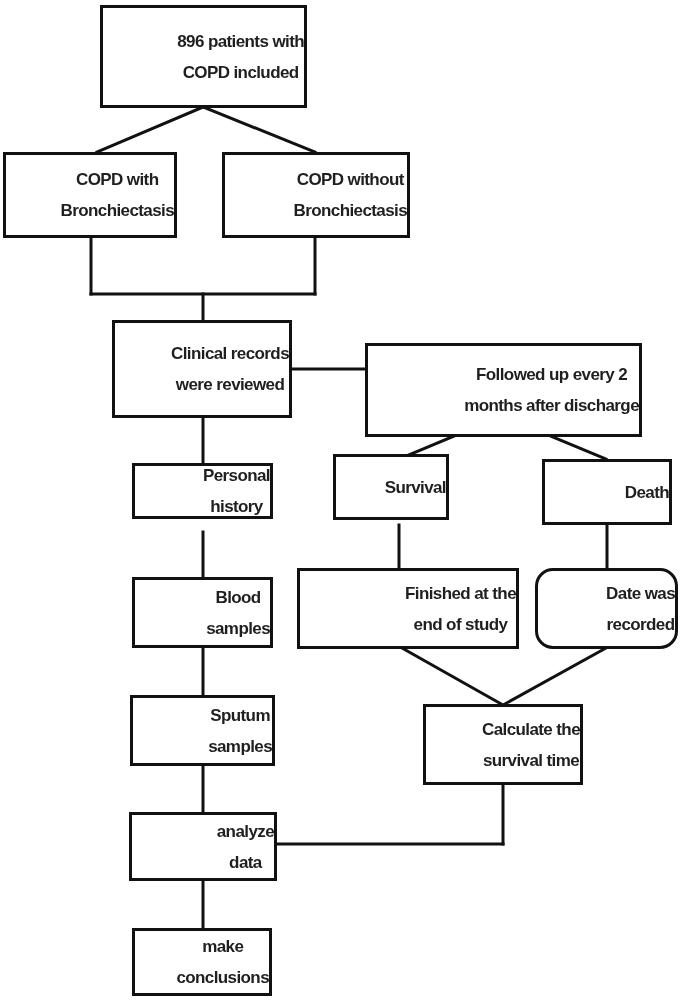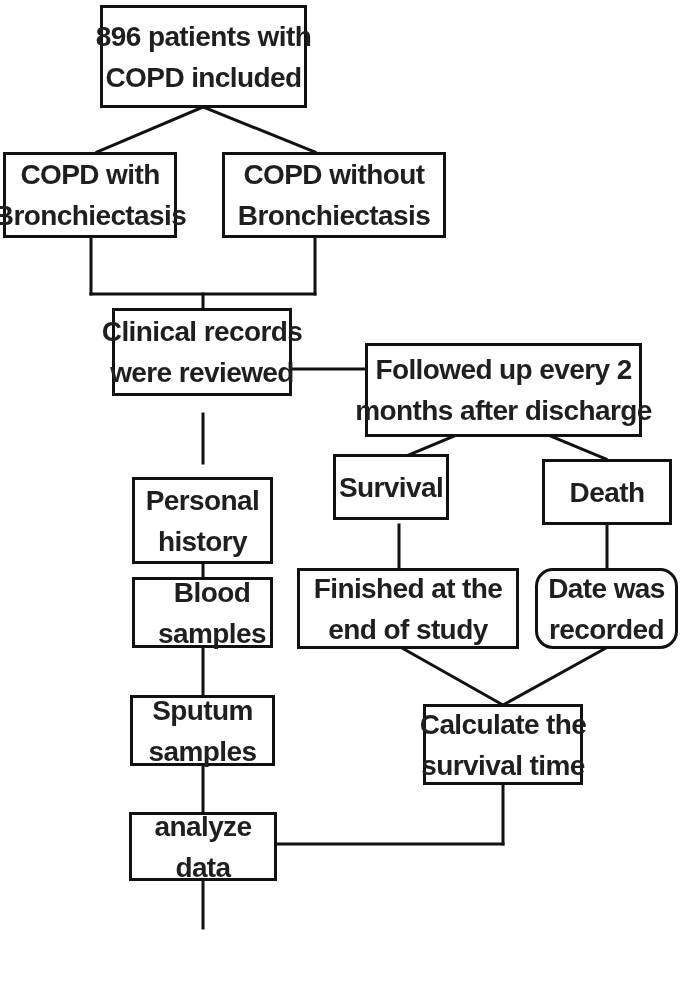--- a/index.html
+++ b/index.html
@@ -16,36 +16,36 @@
     font-family:"Liberation Sans","DejaVu Sans",sans-serif;
     overflow:hidden;
   }
   .edges{position:absolute;left:0;top:0;width:685px;height:1005px;}
   .edges line{stroke:var(--line);stroke-width:3;stroke-linecap:square;}
   .node{
     position:absolute;
     box-sizing:border-box;
     border:3px solid var(--line);
     background:var(--box_fill);
-    display:flex;align-items:center;justify-content:center;
+    display:flex;align-items:center;justify-content:flex-end;
     text-align:center;
     color:var(--text);
     font-weight:700;
-    font-size:28px;
-    line-height:41px;
+    font-size:17px;
+    line-height:31px;
     letter-spacing:-0.6px;
   }
   .node .lbl{white-space:pre;}
   
   #n-patients    {left:100px;top:5px;  width:207px;height:103px;}
   #n-copd-with   {left:3px;  top:152px;width:174px;height:86px;}
-  #n-copd-without{left:222px;top:152px;width:224px;height:86px;}
-  #n-clinical    {left:112px;top:308px;width:180px;height:88px;}
+  #n-copd-without{left:222px;top:152px;width:188px;height:86px;}
+  #n-clinical    {left:112px;top:320px;width:180px;height:98px;}
   #n-followed    {left:365px;top:323px;width:277px;height:94px;margin-top:20px;}
-  #n-personal    {left:132px;top:477px;width:141px;height:87px;}
+  #n-personal    {left:132px;top:463px;width:141px;height:56px;}
   #n-survival    {left:333px;top:454px;width:116px;height:66px;}
   #n-death       {left:542px;top:459px;width:130px;height:66px;}
   #n-blood       {left:132px;top:577px;width:141px;height:71px;padding-left:19px;}
   #n-finished    {left:297px;top:568px;width:222px;height:81px;}
   #n-date        {left:535px;top:568px;width:143px;height:81px;border-radius:18px;}
   #n-sputum      {left:130px;top:695px;width:145px;height:71px;}
   #n-calculate   {left:423px;top:704px;width:160px;height:81px;}
   #n-analyze     {left:129px;top:812px;width:148px;height:69px;}
   #n-conclusions {left:132px;top:928px;width:140px;height:68px;}
 </style>
@@ -134,14 +134,18 @@
 samples</span>
   </div>
   <div class="node" id="n-calculate">
     <span class="lbl">Calculate the
 survival time</span>
   </div>
   <div class="node" id="n-analyze">
     <span class="lbl">analyze
 data</span>
   </div>
+  <div class="node" id="n-conclusions">
+    <span class="lbl">make
+conclusions</span>
+  </div>
 
 </div>
 
 </body></html>

